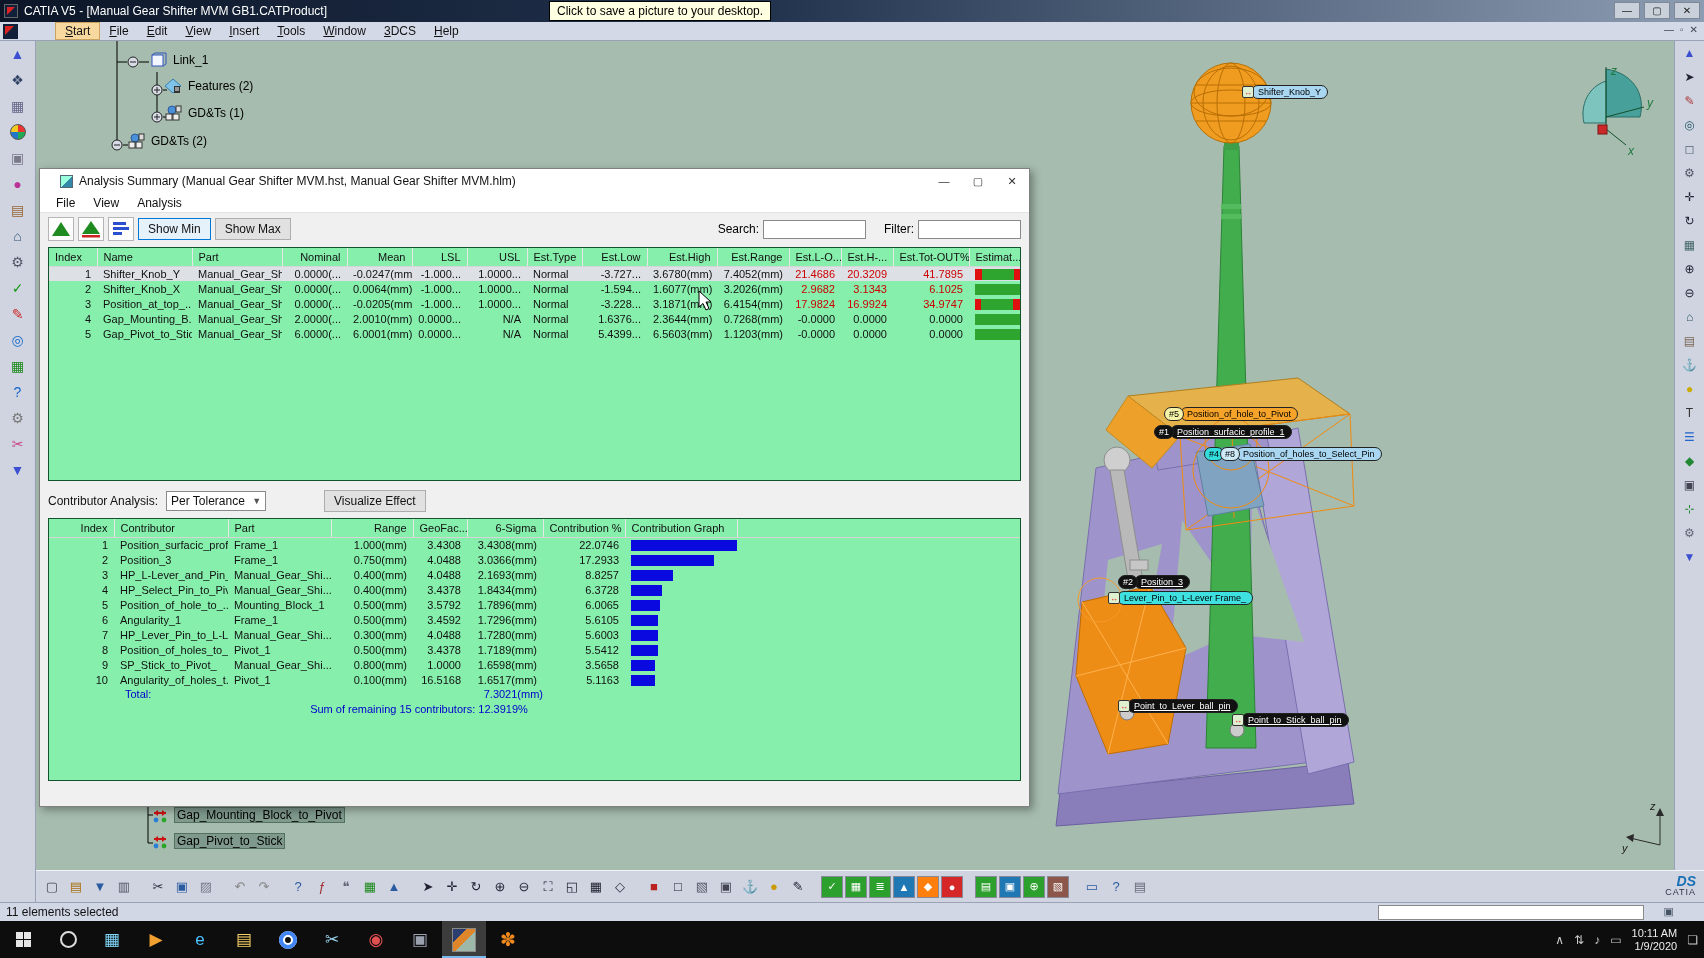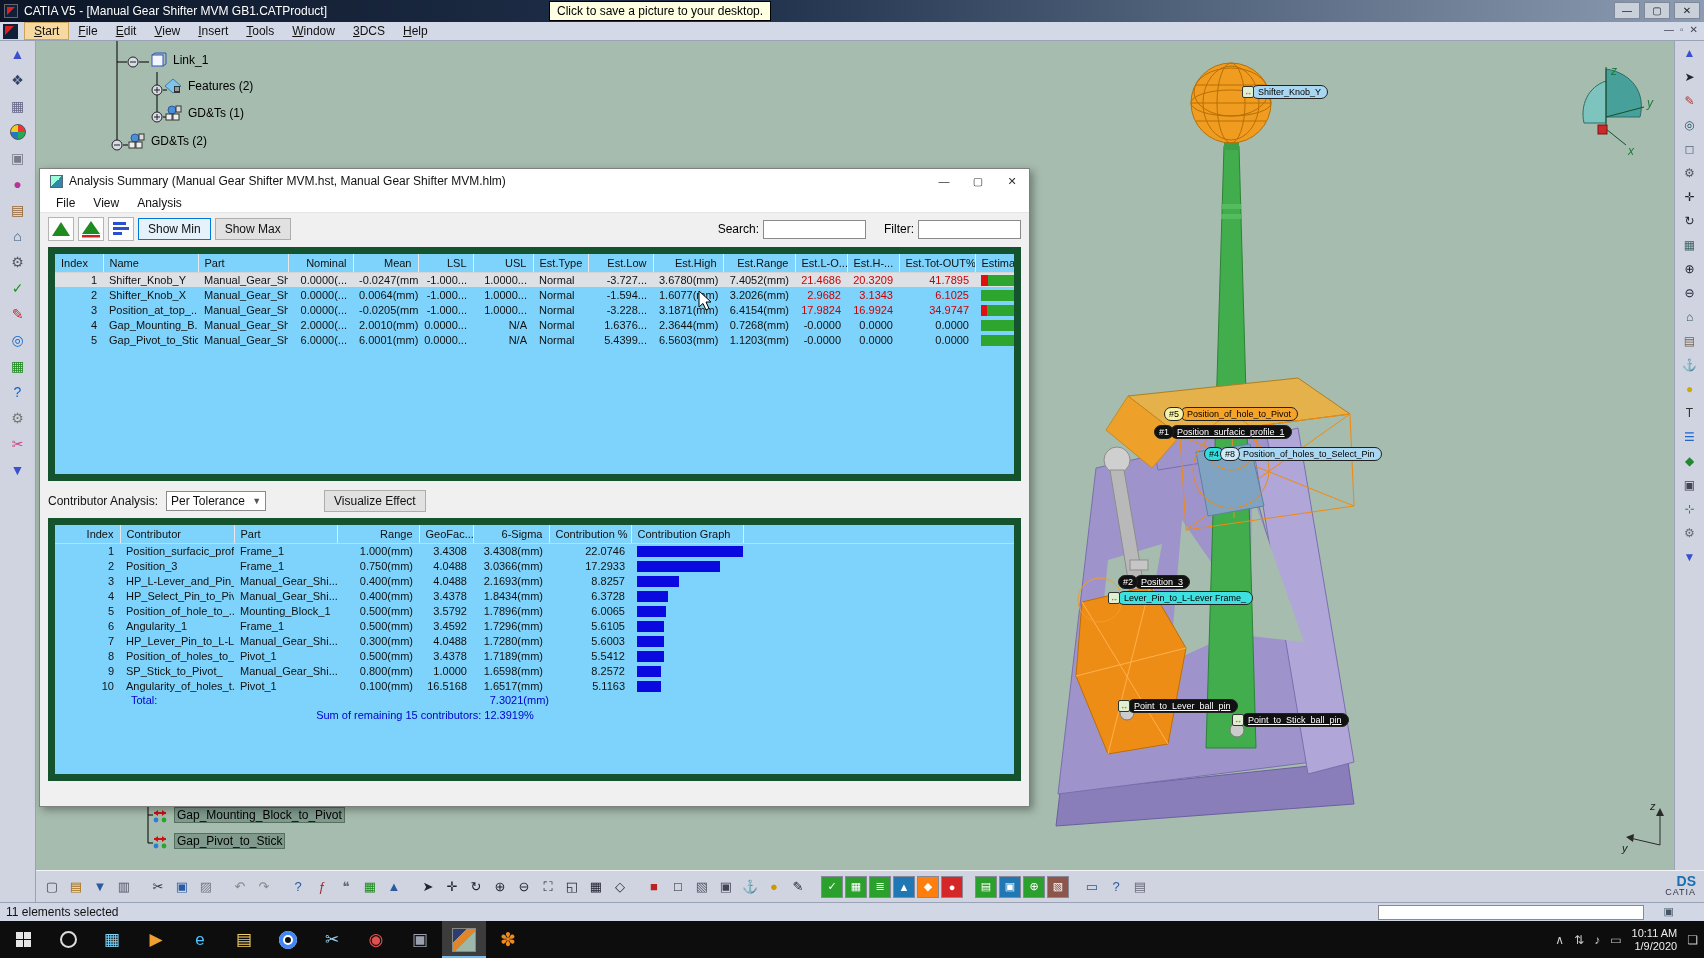--- a/index.html
+++ b/index.html
@@ -14,21 +14,21 @@
     color:#fff; font-size:12px; display:flex; align-items:center; padding-left:4px; z-index:5; }
   .app-ico { width:14px; height:14px; background:#10203a; border:1px solid #666; margin-right:6px; position:relative; flex:none; }
   .app-ico::after { content:""; position:absolute; left:2px; top:2px; border-left:8px solid #d22; border-bottom:8px solid transparent; }
   .win-btns { position:absolute; right:4px; top:2px; display:flex; gap:4px; }
   .win-btn { width:26px; height:17px; background:#c9d0da; border:1px solid #7e8896; color:#222;
     font-size:10px; display:flex; align-items:center; justify-content:center; }
   .tooltip { position:absolute; left:549px; top:1px; background:#ffffe1; border:1px solid #000;
     color:#000; font-size:12px; padding:2px 7px; z-index:50; }
   
   .menubar { position:absolute; left:0; top:22px; width:1704px; height:19px; background:#d4d9e7;
-    border-bottom:1px solid #9aa2b5; display:flex; align-items:center; font-size:12px; color:#111; z-index:5; }
+    border-bottom:1px solid #9aa2b5; display:flex; align-items:center; font-size:12px; color:#111; z-index:5;gap:31px; }
   .menubar .mico { width:15px; height:15px; background:#10203a; margin:0 6px 0 3px; position:relative; }
   .menubar .mico::after { content:""; position:absolute; left:2px; top:2px; border-left:9px solid #d22; border-bottom:9px solid transparent; }
   .menu-item { padding:1px 9px; display:inline-block; }
   .menu-item::first-letter { text-decoration:underline; }
   .menu-item.start { background:#f7d9a0; border:1px solid #c9a35f; }
   .mdi-btns { position:absolute; right:6px; top:2px; display:flex; gap:6px; color:#445; font-size:10px; }
   
   .left-toolbar { position:absolute; left:0; top:41px; width:36px; height:861px; background:#cfd4e0;
     border-right:1px solid #9aa2b5; display:flex; flex-direction:column; align-items:center; z-index:4; }
   .right-toolbar { position:absolute; right:0; top:41px; width:30px; height:829px; background:#cfd4e0;
@@ -59,36 +59,36 @@
     display:flex; align-items:center; justify-content:center; margin-right:-4px; z-index:1; }
   .badge.yellow { background:#f6f3a8; color:#000; }
   .badge.black  { background:#111; color:#fff; }
   .badge.cyanb  { background:#33dddd; color:#000; }
   .badge.pale   { background:#cfeaf7; color:#000; }
   .chip { width:12px; height:12px; background:#dff0d0; border:1px solid #333; border-radius:2px; margin-right:-3px; z-index:1;
     display:flex; align-items:center; justify-content:center; font-size:8px; color:#d22; }
   
   .dialog { position:absolute; left:39px; top:168px; width:991px; height:639px; background:#f0f0f0;
     border:1px solid #808080; box-shadow:3px 3px 8px rgba(0,0,0,.35); z-index:10; font-size:12px; }
-  .dlg-title { height:24px; background:#fff; display:flex; align-items:center; padding-left:10px; color:#111; }
+  .dlg-title { height:24px; background:#fff; display:flex; align-items:center; padding-left:20px; color:#111; }
   .dlg-ico { width:13px; height:13px; margin-right:6px; border:1px solid #567;
     background:linear-gradient(135deg,#9fd 0 50%, #38a 50% 100%); flex:none; }
   .dlg-btns { margin-left:auto; display:flex; }
   .dlg-btn { width:34px; height:24px; display:flex; align-items:center; justify-content:center; color:#333; font-size:11px; }
   .dlg-menu { height:20px; background:#fff; display:flex; align-items:center; gap:2px; padding-left:8px; color:#111;
     border-bottom:1px solid #e4e4e4; }
   .dlg-menu span { padding:1px 8px; }
   .dlg-tools { height:32px; display:flex; align-items:center; gap:4px; padding:0 8px; }
   .tbtn { width:26px; height:24px; background:#fdfdfd; border:1px solid #b5b5b5; display:flex; align-items:center; justify-content:center; }
   .pushbtn { height:22px; padding:0 9px; background:#e1e1e1; border:1px solid #adadad; display:flex; align-items:center; font-size:12px; color:#111; }
   .pushbtn.sel { background:#e5f1fb; border:1px solid #0078d7; }
   .dlg-search { margin-left:auto; display:flex; align-items:center; gap:4px; }
   .dlg-input { width:103px; height:19px; background:#fff; border:1px solid #8a8a8a; }
   .mc-label { padding:6px 8px 2px; color:#111; }
-  .tbl-box { margin:2px 8px; background:#7dd3fc; border:7px solid #14532d; overflow:hidden; position:relative; }
+  .tbl-box { margin:2px 8px; background:#86efac; border:1px solid #14532d; overflow:hidden; position:relative; }
   #tbl1-box { height:234px; }
   #tbl2-box { height:263px; }
   table { border-collapse:collapse; table-layout:fixed; font-size:11px; color:#111; }
   th { font-weight:normal; text-align:left; height:18px; padding:0 6px; border-right:1px solid #e8e8e8;
     border-bottom:1px solid #d5d5d5; overflow:hidden; white-space:nowrap; }
   td { height:15px; padding:0 6px; overflow:hidden; white-space:nowrap; }
   th.r, td.r { text-align:right; }
   td.red { color:#cc0000; }
   tr.selrow td { background:#dde1e6; }
   .minibar { display:flex; width:48px; height:11px; margin-top:1px; }
@@ -103,21 +103,21 @@
   .combo { width:100px; height:20px; background:#fff; border:1px solid #8a8a8a; display:flex; align-items:center;
     padding:0 4px; font-size:12px; justify-content:space-between; }
   .combo .chev { color:#555; font-size:9px; }
   
   .bottom-toolbar { position:absolute; left:36px; top:870px; width:1668px; height:32px; background:#cfd4e0;
     border-top:1px solid #f2f4f8; display:flex; align-items:center; padding-left:4px; z-index:4; }
   .bt-group { display:flex; align-items:center; margin-right:10px; }
   .btool { width:22px; height:22px; margin:0 1px; display:flex; align-items:center; justify-content:center; font-size:13px; }
   .btool.tile { border:1px solid #889; color:#fff; font-size:11px; }
   .dslogo { margin-left:auto; margin-right:8px; text-align:right; line-height:11px; }
-  .dslogo .ds { color:#1a6fb5; font-weight:bold; font-size:14px; }
+  .dslogo .ds { color:#1a6fb5; font-weight:bold; font-style:italic; font-size:14px; }
   .dslogo .ca { color:#334; font-size:9px; letter-spacing:1px; }
   .statusbar { position:absolute; left:0; top:902px; width:1704px; height:19px; background:#d2d7e6;
     border-top:1px solid #9aa2b5; font-size:12px; color:#111; display:flex; align-items:center; padding-left:6px; z-index:5; }
   .status-input { position:absolute; right:60px; top:2px; width:266px; height:15px; background:#fff; border:1px solid #8a8a8a; }
   .status-ico { position:absolute; right:30px; top:2px; font-size:11px; color:#456; }
   
   .taskbar { position:absolute; left:0; top:921px; width:1704px; height:37px; background:#0d0d0d; display:flex;
     align-items:stretch; z-index:6; color:#ddd; }
   .tb-start { width:46px; display:flex; align-items:center; justify-content:center; }
   .winlogo { width:15px; height:15px; display:grid; grid-template-columns:7px 7px; grid-template-rows:7px 7px; gap:1px; }
@@ -734,21 +734,21 @@
               </td>
               <td></td>
             </tr>
             <tr>
               <td class="r">9</td>
               <td>SP_Stick_to_Pivot_</td>
               <td>Manual_Gear_Shi...</td>
               <td class="r">0.800(mm)</td>
               <td class="r">1.0000</td>
               <td class="r">1.6598(mm)</td>
-              <td class="r">8.2572</td>
+              <td class="r">3.5658</td>
               <td>
                 <div class="cbarwrap">
                   <div class="cbar" style="width: 23%;"></div>
                 </div>
               </td>
               <td></td>
             </tr>
             <tr>
               <td class="r">10</td>
               <td>Angularity_of_holes_t...</td>

